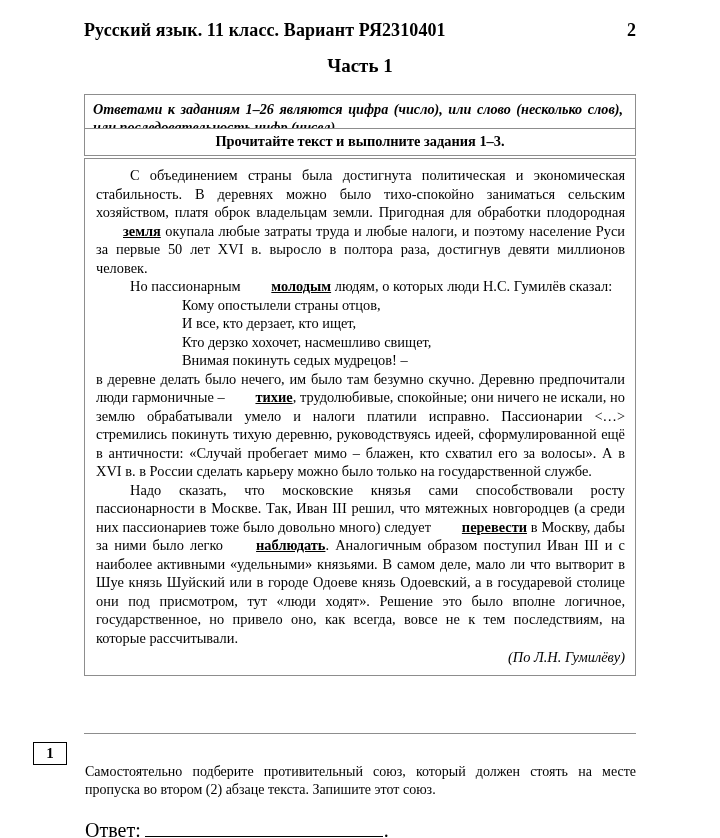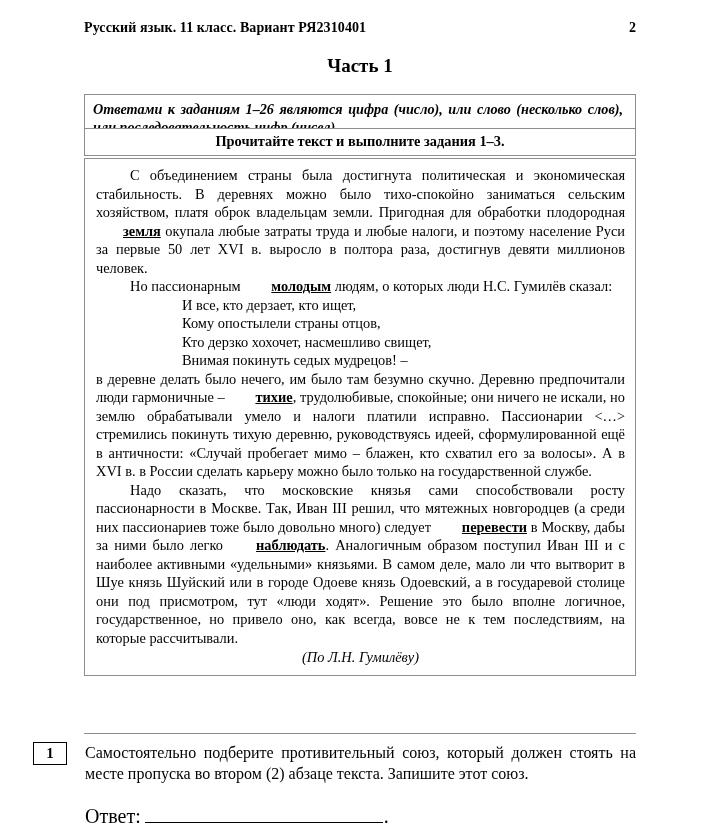--- a/index.html
+++ b/index.html
@@ -25,21 +25,21 @@
 
   
   .runhead {
     position: absolute;
     left: 84px;
     top: 20px;
     width: 552px;
     display: flex;
     justify-content: space-between;
     align-items: baseline;
-    font-size: 14px;
+    font-size: 18px;
     font-weight: bold;
   }
   .runhead .title { letter-spacing: 0.1px; }
   .runhead .pageno { font-weight: bold; }
 
   
   .part-title {
     position: absolute;
     left: 84px;
     top: 55px;
@@ -107,21 +107,21 @@
   .poem {
     margin: 0;
     padding: 0;
   }
   .poem .line {
     text-indent: 0;
     margin-left: 86px;
     text-align: left;
   }
   .attribution {
-    text-align: center;
+    text-align: right;
     font-style: italic;
     font-size: 14.4px;
     margin-top: 1px;
   }
 
   
   .divider {
     position: absolute;
     left: 84px;
     top: 733px;
@@ -150,24 +150,25 @@
     display: flex;
     align-items: center;
     justify-content: center;
     font-size: 15px;
     font-weight: bold;
     margin-right: 18px;
     background: #ffffff;
   }
   .task-text {
     flex: 1 1 auto;
-    font-size: 16px;
+    font-size: 14px;
     line-height: 1.3;
     text-align: justify;
     padding-top: 1px;
+    margin-top: 20px;
   }
   .answer-row {
     margin-top: 20px;
     margin-left: 52px;
     font-size: 20px;
     display: flex;
     align-items: baseline;
   }
   .answer-label { white-space: pre; }
   .answer-blank {
@@ -199,22 +200,22 @@
   </div>
 
   <div class="frame textbox">
     <div class="passage">
 
       <p><span>С объединением страны была достигнута политическая и экономическая стабильность. В деревнях можно было тихо-спокойно заниматься сельским хозяйством, платя оброк владельцам земли. Пригодная для обработки плодородная </span><b class="mark">земля</b><span> окупала любые затраты труда и любые налоги, и поэтому население Руси за первые 50 лет XVI в. выросло в полтора раза, достигнув девяти миллионов человек.</span></p>
 
       <p><span>Но пассионарным </span><b class="mark">молодым</b><span> людям, о которых люди Н.С. Гумилёв сказал:</span></p>
 
       <div class="poem">
+        <p class="line cont">Кому опостылели страны отцов,</p>
         <p class="line cont">И все, кто дерзает, кто ищет,</p>
-        <p class="line cont">Кому опостылели страны отцов,</p>
         <p class="line cont">Кто дерзко хохочет, насмешливо свищет,</p>
         <p class="line cont">Внимая покинуть седых мудрецов! –</p>
       </div>
 
       <p class="cont"><span>в деревне делать было нечего, им было там безумно скучно. Деревню предпочитали люди гармоничные – </span><b class="mark">тихие</b><span>, трудолюбивые, спокойные; они ничего не искали, но землю обрабатывали умело и налоги платили исправно. Пассионарии &lt;…&gt; стремились покинуть тихую деревню, руководствуясь идеей, сформулированной ещё в античности: «Случай пробегает мимо – блажен, кто схватил его за волосы». А в XVI в. в России сделать карьеру можно было только на государственной службе.</span></p>
 
       <p><span>Надо сказать, что московские князья сами способствовали росту пассионарности в Москве. Так, Иван III решил, что мятежных новгородцев (а среди них пассионариев тоже было довольно много) следует </span><b class="mark">перевести</b><span> в Москву, дабы за ними было легко </span><b class="mark">наблюдать</b><span>. Аналогичным образом поступил Иван III и с наиболее активными «удельными» князьями. В самом деле, мало ли что вытворит в Шуе князь Шуйский или в городе Одоеве князь Одоевский, а в государевой столице они под присмотром, тут «люди ходят». Решение это было вполне логичное, государственное, но привело оно, как всегда, вовсе не к тем последствиям, на которые рассчитывали.</span></p>
 
       <div class="attribution">(По Л.Н. Гумилёву)</div>
     </div>

